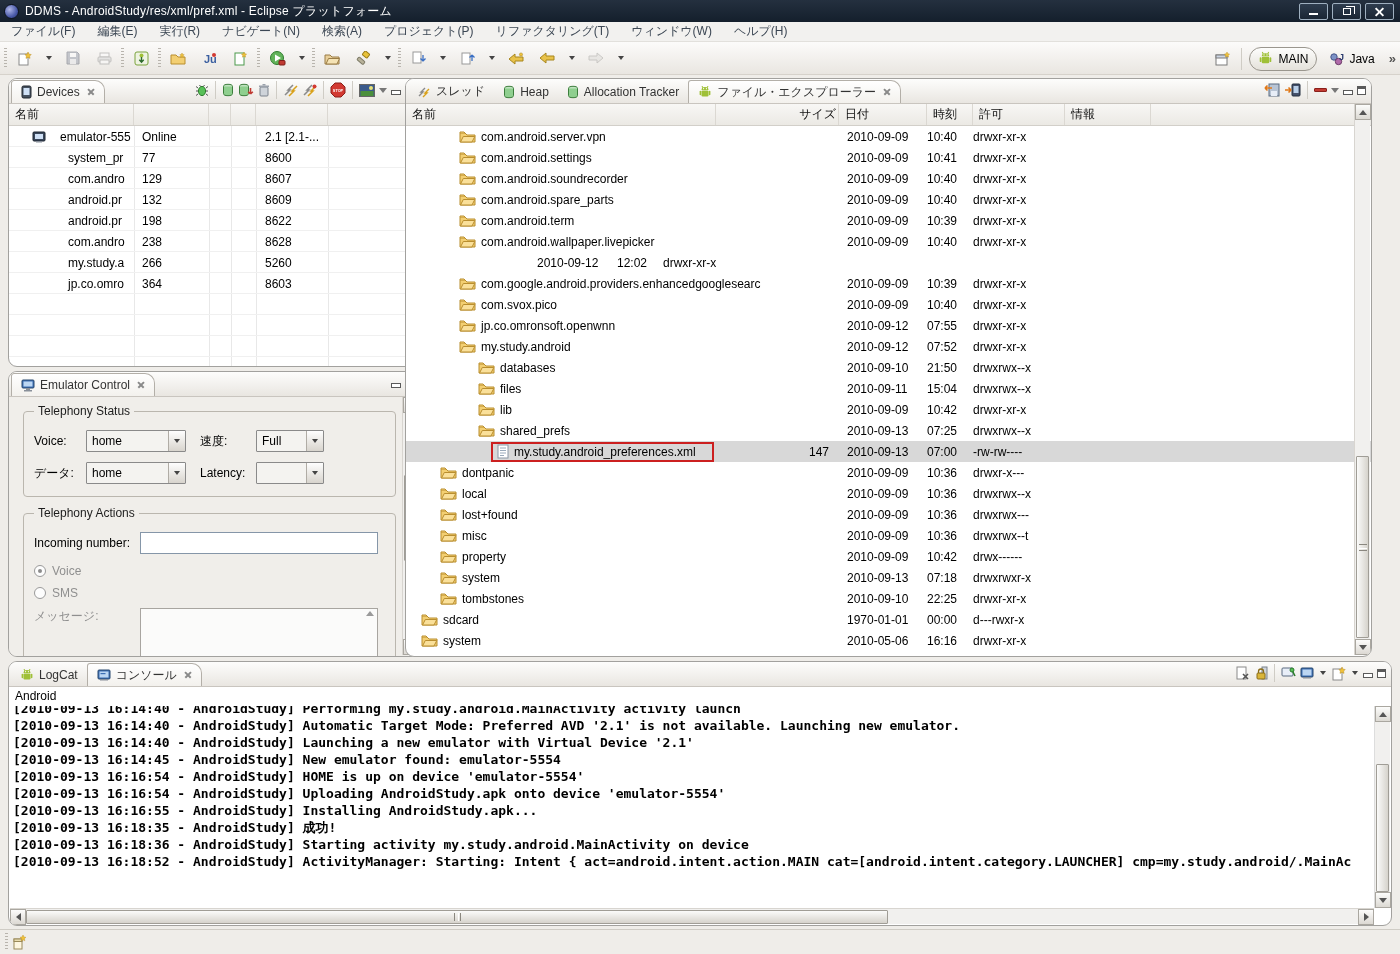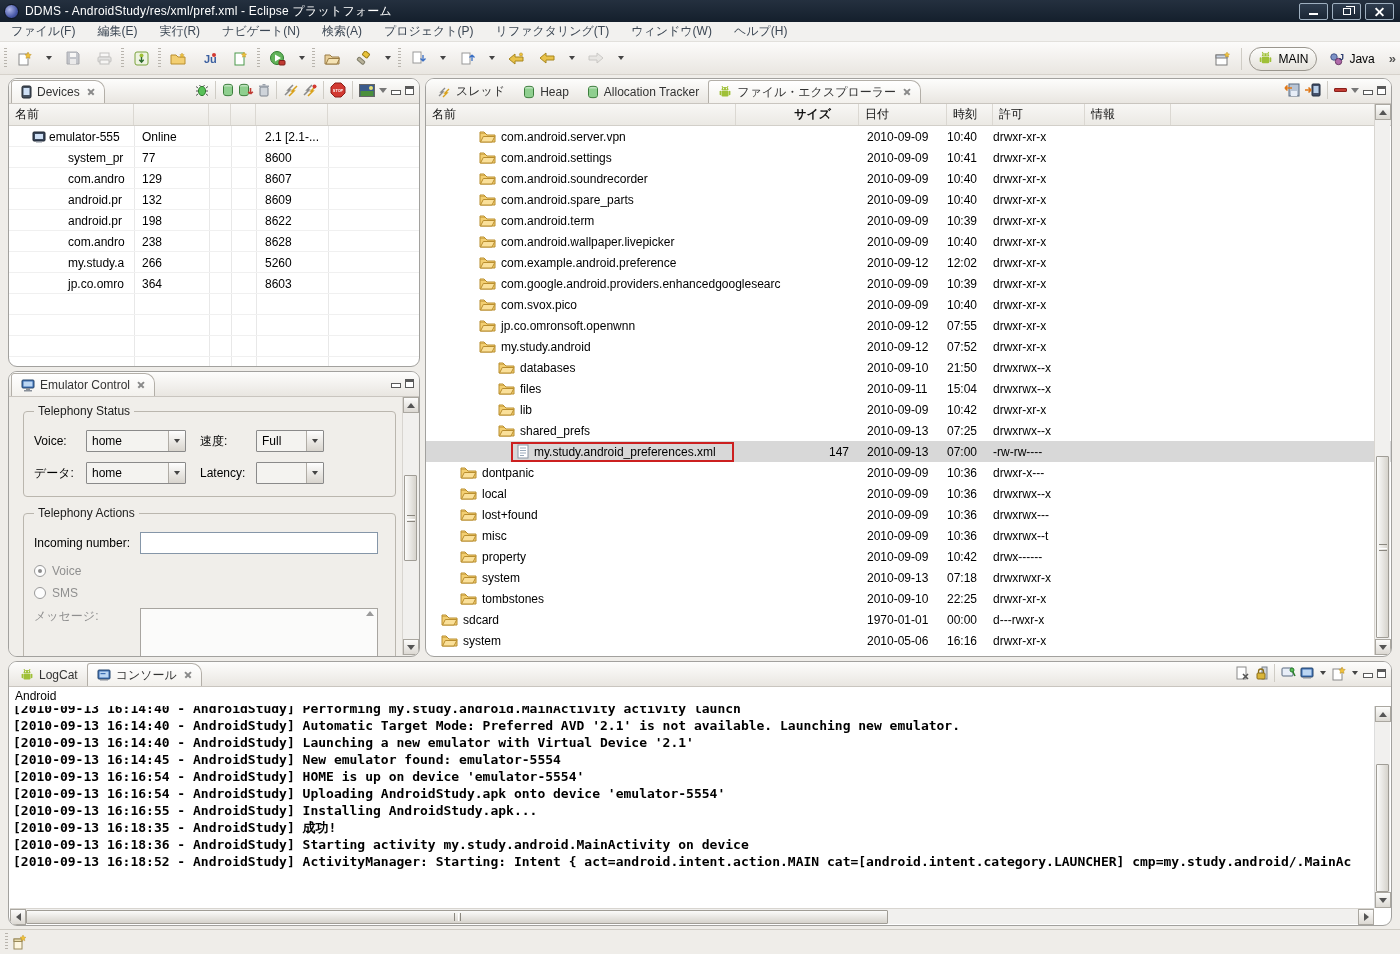--- a/index.html
+++ b/index.html
@@ -61,21 +61,21 @@
   #dev-rows{position:relative;height:240px;
     background:
       repeating-linear-gradient(to bottom,transparent 0 20px,#f0f0f0 20px 21px),
       linear-gradient(#e8e8e8,#e8e8e8) 125px 0/1px 100% no-repeat,
       linear-gradient(#e8e8e8,#e8e8e8) 200px 0/1px 100% no-repeat,
       linear-gradient(#e8e8e8,#e8e8e8) 222px 0/1px 100% no-repeat,
       linear-gradient(#e8e8e8,#e8e8e8) 247px 0/1px 100% no-repeat,
       linear-gradient(#e8e8e8,#e8e8e8) 319px 0/1px 100% no-repeat;}
   .drow{display:flex;height:21px;align-items:center;white-space:nowrap;}
   .drow>div{overflow:hidden;display:flex;align-items:center;height:100%;}
-  .drow .c1{width:125px;padding-left:calc(23px + var(--lv,0)*36px);gap:3px;}
+  .drow .c1{width:125px;padding-left:calc(23px + var(--lv,0)*36px);gap:14px;}
   .drow .c2{width:75px;padding-left:8px;} .drow .c3{width:22px;} .drow .c4{width:25px;}
   .drow .c5{width:72px;padding-left:9px;} .drow .c6{flex:1;}
   .drow .dev-icon{display:none;}
   .drow.has-icon .dev-icon{display:inline-flex;}
 
   
   #emuctl{left:8px;top:371px;width:412px;height:286px;background:#f0eeea;}
   #emu-body{position:absolute;top:25px;left:0;right:17px;bottom:0;overflow:hidden;background:#f0eeea;padding:14px 6px 16px 14px;}
   .groupbox{position:relative;border:1px solid #bab6ae;border-radius:4px;padding:18px 10px 10px 10px;margin-bottom:16px;}
   .gtitle{position:absolute;top:-8px;left:10px;background:#f0eeea;padding:0 4px;color:#1d1d1d;}
@@ -99,22 +99,22 @@
   .ar-up{width:0;height:0;border-left:4px solid transparent;border-right:4px solid transparent;border-bottom:5px solid #555;}
   .ar-dn{width:0;height:0;border-left:4px solid transparent;border-right:4px solid transparent;border-top:5px solid #555;}
   .ar-lf{width:0;height:0;border-top:4px solid transparent;border-bottom:4px solid transparent;border-right:5px solid #555;}
   .ar-rt{width:0;height:0;border-top:4px solid transparent;border-bottom:4px solid transparent;border-left:5px solid #555;}
   .thumb-v{position:absolute;left:1px;right:1px;background:linear-gradient(to right,#fbfbfa,#d6d3cc);border:1px solid #a09d96;border-radius:1px;display:flex;align-items:center;justify-content:center;}
   .thumb-h{height:14px;background:linear-gradient(#fbfbfa,#d6d3cc);border:1px solid #a09d96;border-radius:1px;display:flex;align-items:center;justify-content:center;}
   .gripv{width:8px;height:7px;border-top:1px solid #8a877f;border-bottom:1px solid #8a877f;background:linear-gradient(#fff,#fff) 0 3px/8px 1px no-repeat;}
   .griph{width:7px;height:8px;border-left:1px solid #8a877f;border-right:1px solid #8a877f;background:linear-gradient(#fff,#fff) 3px 0/1px 8px no-repeat;}
 
   
-  #explorer{left:425px;top:78px;width:967px;height:579px;}
-  #explorer .thead .cname{width:310px;} #explorer .thead .csize{width:123px;justify-content:flex-end;padding-right:27px;font-weight:bold;}
+  #explorer{left:405px;top:78px;width:967px;height:579px;}
+  #explorer .thead .cname{width:310px;} #explorer .thead .csize{width:123px;justify-content:flex-end;padding-right:2px;}
   #explorer .thead .cdate{width:88px;} #explorer .thead .ctime{width:46px;}
   #explorer .thead .cperm{width:92px;} #explorer .thead .cinfo{width:86px;} #explorer .thead .cfill{flex:1;border-right:none;}
   #fx-rows{position:relative;height:530px;overflow:hidden;}
   .frow{display:flex;height:21px;align-items:center;white-space:nowrap;}
   .frow.selected{background:#d8d8d8;}
   .frow>div{overflow:hidden;height:100%;display:flex;align-items:center;}
   .frow .fname-cell{width:310px;padding-left:calc(15px + (var(--lv,1) - 1)*19px);overflow:visible;}
   .namewrap{display:inline-flex;align-items:center;gap:5px;height:20px;}
   .frow.red-box .namewrap{border:2px solid #cc2020;padding:0 16px 0 4px;margin-left:-6px;background:transparent;}
   .frow .fsize{width:123px;justify-content:flex-end;padding-right:10px;}
@@ -852,33 +852,20 @@
           <span>com.android.wallpaper.livepicker</span>
         </span>
       </div>
       <div class="fsize"></div>
       <div class="fdate">2010-09-09</div>
       <div class="ftime">10:40</div>
       <div class="fperm">drwxr-xr-x</div>
       <div class="finfo"></div>
     </div>
       <div class="frow folder" style="--lv: 3;">
-      <div class="fname-cell">
-        <span class="namewrap">
-          <span class="i folder-icon">
-              <svg width="17" height="13">
-                <path d="M1 3h5l2 2h8v7H1z" fill="#f3cf72" stroke="#b98e2f"></path>
-                <path d="M1.5 12l2.8-5.5h11.5L13 12z" fill="#fae09a" stroke="#b98e2f"></path>
-                <path d="M1 3V2h4l1 1" fill="#f3cf72" stroke="#b98e2f"></path>
-              </svg>
-            </span>
-
-          <span>com.example.android.preference</span>
-        </span>
-      </div>
       <div class="fsize"></div>
       <div class="fdate">2010-09-12</div>
       <div class="ftime">12:02</div>
       <div class="fperm">drwxr-xr-x</div>
       <div class="finfo"></div>
     </div>
       <div class="frow folder" style="--lv: 3;">
       <div class="fname-cell">
         <span class="namewrap">
           <span class="i folder-icon">

